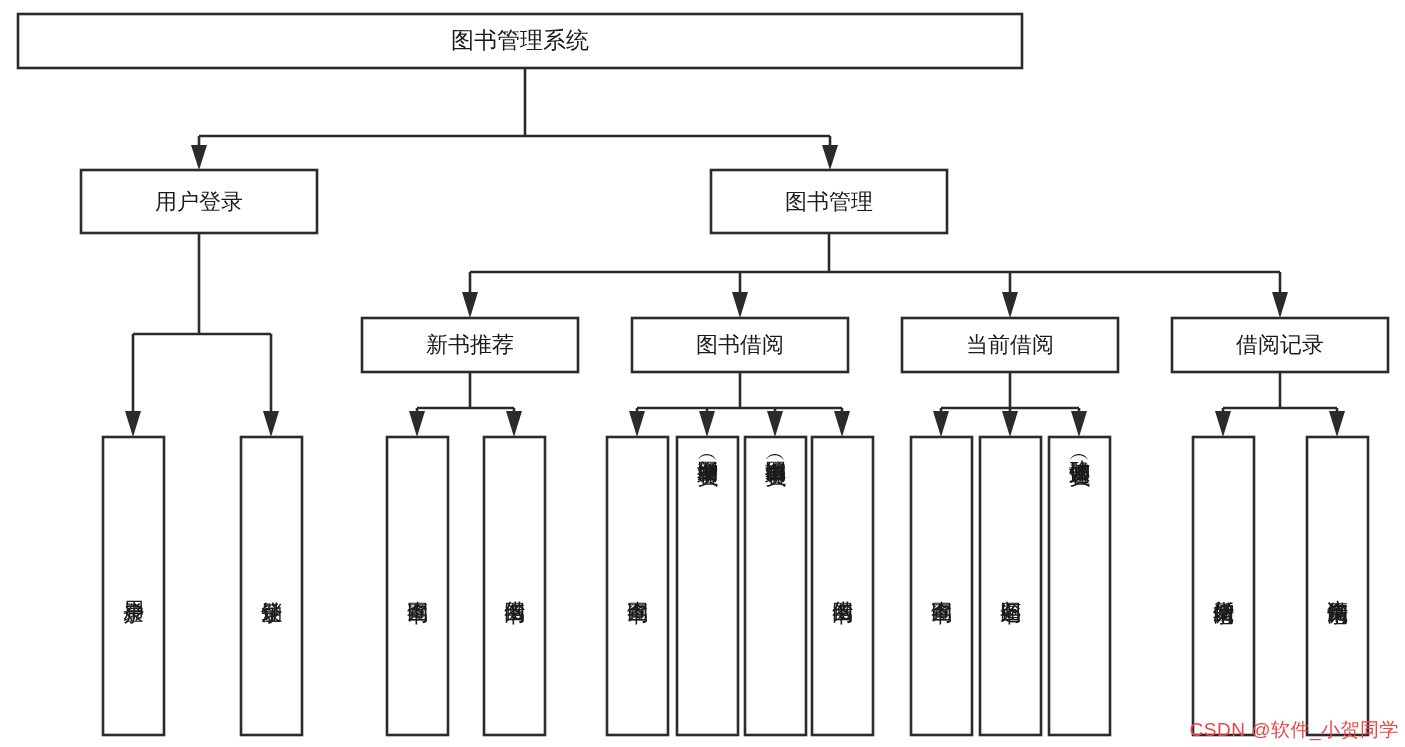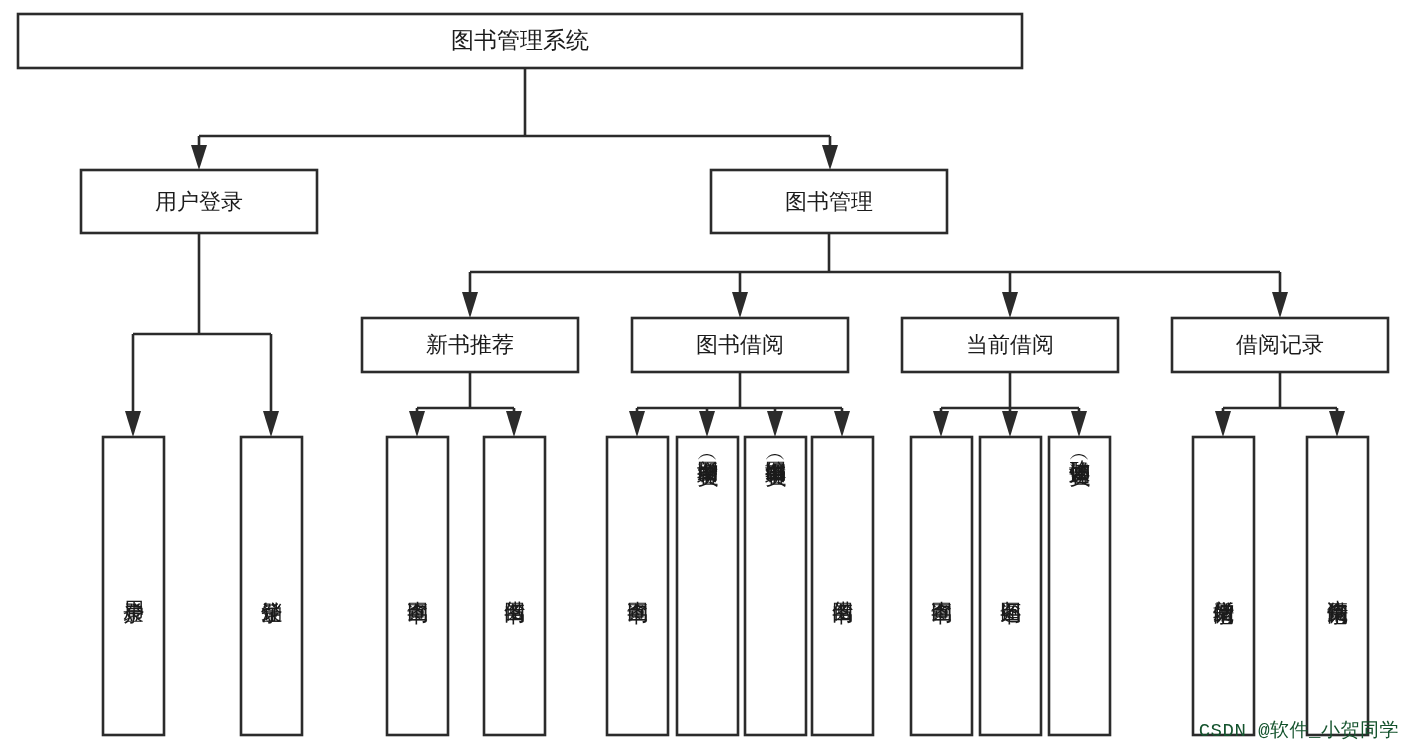--- a/index.html
+++ b/index.html
@@ -66,23 +66,23 @@
     font-size: 21px;
     line-height: 1.08;
     color: #1b1b1b;
     letter-spacing: 1px;
     white-space: nowrap;
   }
   .watermark {
     position: absolute;
     right: 6px;
     bottom: 4px;
-    font-family: Liberation Mono, monospace;
+    font-family: Liberation Sans, sans-serif;
     font-size: 19px;
-    color: #14532d;
+    color: #ef4444;
     letter-spacing: 0.5px;
     white-space: nowrap;
   }
 </style>
 </head>
 <body>
 
 <div id="diagram-root">
 
   <svg class="flow" viewBox="0 0 1405 747">

